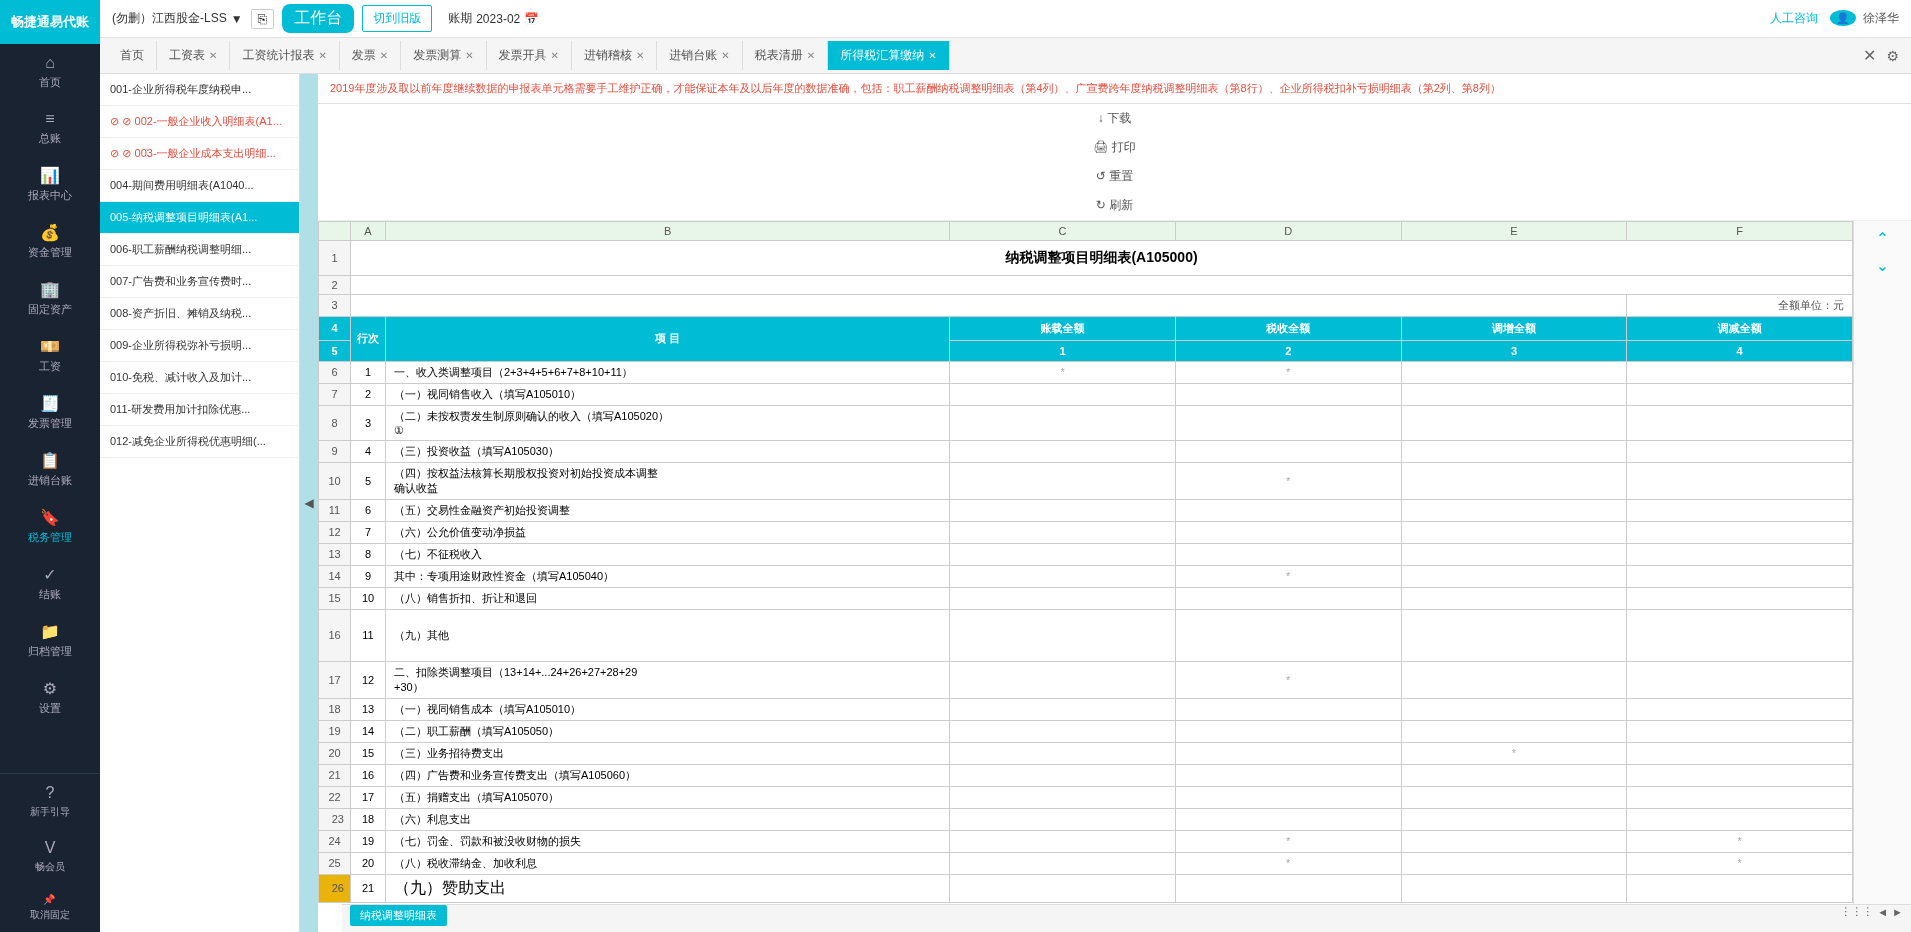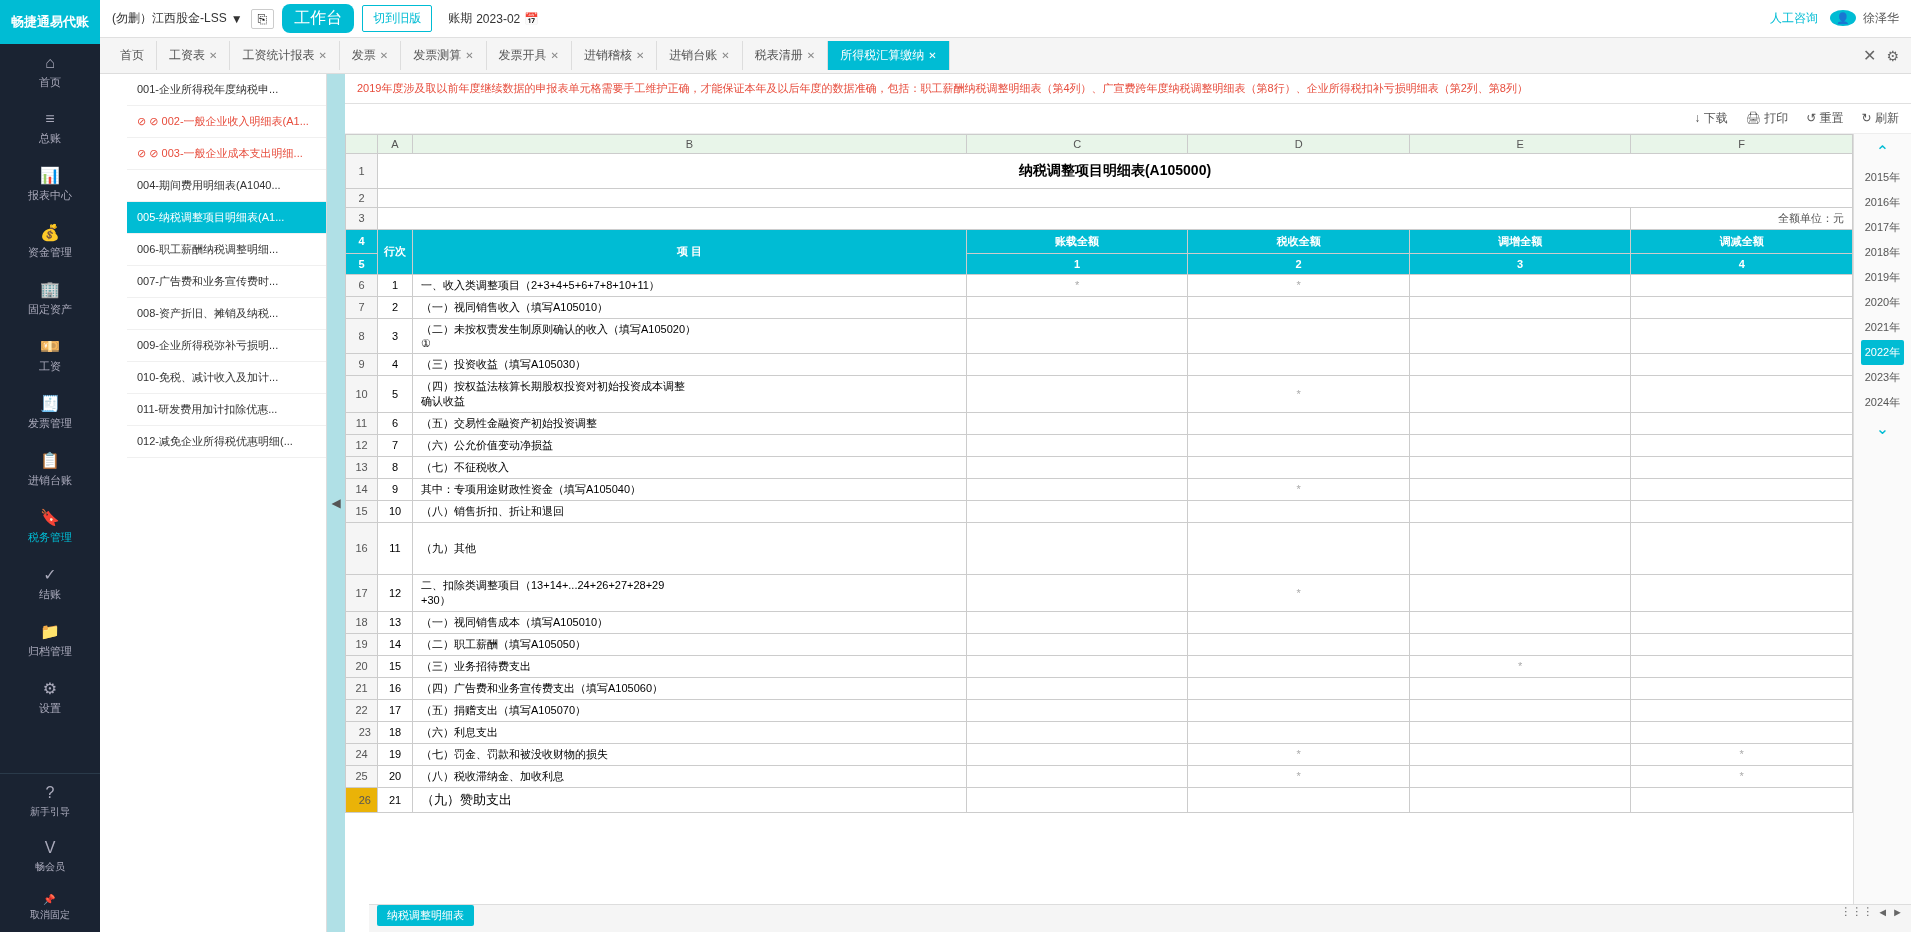--- a/index.html
+++ b/index.html
@@ -31,34 +31,34 @@
     .tab { padding: 6px 12px; font-size: 12px; cursor: pointer; color: #555; border-right: 1px solid #ddd; white-space: nowrap; display: flex; align-items: center; gap: 4px; }
     .tab.active { background: #00bcd4; color: white; }
     .tab .close { color: #888; font-size: 10px; cursor: pointer; }
     .tab.active .close { color: white; }
     .tabbar-close { margin-left: auto; font-size: 16px; cursor: pointer; color: #666; padding: 0 6px; }
 
     
     .content { flex: 1; display: flex; overflow: hidden; background: white; }
 
     
-    .left-panel { width: 200px; border-right: 1px solid #ddd; overflow-y: auto; flex-shrink: 0; background: white; margin-left: 27px; }
+    .left-panel { width: 200px; border-right: 1px solid #ddd; overflow-y: auto; flex-shrink: 0; background: white; }
     .left-panel-item { padding: 8px 10px; font-size: 11px; cursor: pointer; color: #333; border-bottom: 1px solid #f0f0f0; }
     .left-panel-item.active { background: #00bcd4; color: white; }
     .left-panel-item.error { color: #e74c3c; }
     .left-panel-item.error::before { content: '⊘ '; }
 
     
     .right-content { flex: 1; display: flex; flex-direction: column; overflow: hidden; }
 
     
     .notice-bar { background: #fff; border-bottom: 1px solid #e0e0e0; padding: 6px 12px; font-size: 11px; color: #e74c3c; line-height: 1.5; }
 
     
-    .toolbar { display: flex; align-items: center; justify-content: flex-end; padding: 6px 12px; background: white; border-bottom: 1px solid #eee; gap: 18px; }
+    .toolbar { display: flex; align-items: center; justify-content: flex-end; padding: 6px 12px; background: white; border-bottom: 1px solid #eee; gap: 12px; flex-direction: column; }
     .toolbar-btn { display: flex; align-items: center; gap: 3px; font-size: 12px; color: #555; cursor: pointer; }
 
     
     .sheet-wrapper { flex: 1; display: flex; overflow: hidden; }
     .sheet-content { flex: 1; overflow: auto; }
 
     
     .year-panel { width: 58px; border-left: 1px solid #ddd; display: flex; flex-direction: column; align-items: center; background: #fafafa; padding: 4px 0; overflow-y: auto; }
     .year-item { font-size: 11px; padding: 5px 4px; cursor: pointer; color: #555; text-align: center; width: 100%; }
     .year-item.active { background: #00bcd4; color: white; border-radius: 2px; }
@@ -484,44 +484,32 @@
                   <td style="text-align: center; padding: 3px 6px; font-size: 11px; border: 1px solid rgb(204, 204, 204); width: 35px;">20</td>
                   <td style="padding: 3px 8px; font-size: 11px; border: 1px solid rgb(204, 204, 204); min-width: 300px; white-space: pre-line;">（八）税收滞纳金、加收利息</td>
                   <td style="text-align: center; padding: 3px 8px; font-size: 11px; border: 1px solid rgb(204, 204, 204); min-width: 120px; color: rgb(170, 170, 170);"></td>
                   <td style="text-align: center; padding: 3px 8px; font-size: 11px; border: 1px solid rgb(204, 204, 204); min-width: 120px; color: rgb(170, 170, 170);">*</td>
                   <td style="text-align: center; padding: 3px 8px; font-size: 11px; border: 1px solid rgb(204, 204, 204); min-width: 120px; color: rgb(170, 170, 170);"></td>
                   <td style="text-align: center; padding: 3px 8px; font-size: 11px; border: 1px solid rgb(204, 204, 204); min-width: 120px; color: rgb(170, 170, 170);">*</td>
                 </tr>
                 <tr>
                   <td style="background: #eab308; text-align: right; padding: 3px 6px; font-size: 11px; color: rgb(85, 85, 85); width: 32px; border: 1px solid rgb(204, 204, 204);">26</td>
                   <td style="text-align: center; padding: 3px 6px; font-size: 11px; border: 1px solid rgb(204, 204, 204); width: 35px;">21</td>
-                  <td style="padding: 3px 8px; font-size: 13px; border: 1px solid rgb(204, 204, 204); min-width: 300px; white-space: pre-line;">（九）赞助支出</td>
+                  <td style="padding: 3px 8px; font-size: 16px; border: 1px solid rgb(204, 204, 204); min-width: 300px; white-space: pre-line;">（九）赞助支出</td>
                   <td style="text-align: center; padding: 3px 8px; font-size: 11px; border: 1px solid rgb(204, 204, 204); min-width: 120px; color: rgb(170, 170, 170);"></td>
                   <td style="text-align: center; padding: 3px 8px; font-size: 11px; border: 1px solid rgb(204, 204, 204); min-width: 120px; color: rgb(170, 170, 170);"></td>
                   <td style="text-align: center; padding: 3px 8px; font-size: 11px; border: 1px solid rgb(204, 204, 204); min-width: 120px; color: rgb(170, 170, 170);"></td>
                   <td style="text-align: center; padding: 3px 8px; font-size: 11px; border: 1px solid rgb(204, 204, 204); min-width: 120px; color: rgb(170, 170, 170);"></td>
                 </tr>
               </tbody>
           </table>
         </div>
 
         <div class="year-panel">
           <div class="year-nav">⌃</div>
-          <div id="year-items-container">
-              <div class="year-item">2015年</div>
-              <div class="year-item">2016年</div>
-              <div class="year-item">2017年</div>
-              <div class="year-item">2018年</div>
-              <div class="year-item">2019年</div>
-              <div class="year-item">2020年</div>
-              <div class="year-item">2021年</div>
-              <div class="year-item active">2022年</div>
-              <div class="year-item">2023年</div>
-              <div class="year-item">2024年</div>
-            </div>
           <div class="year-nav">⌄</div>
         </div>
 
       </div>
 
       <div class="bottom-tab">
         <div id="bottom-tabs-container">
             <div class="bottom-tab-item active">纳税调整明细表</div>
           </div>
         <div class="bottom-scroll">

